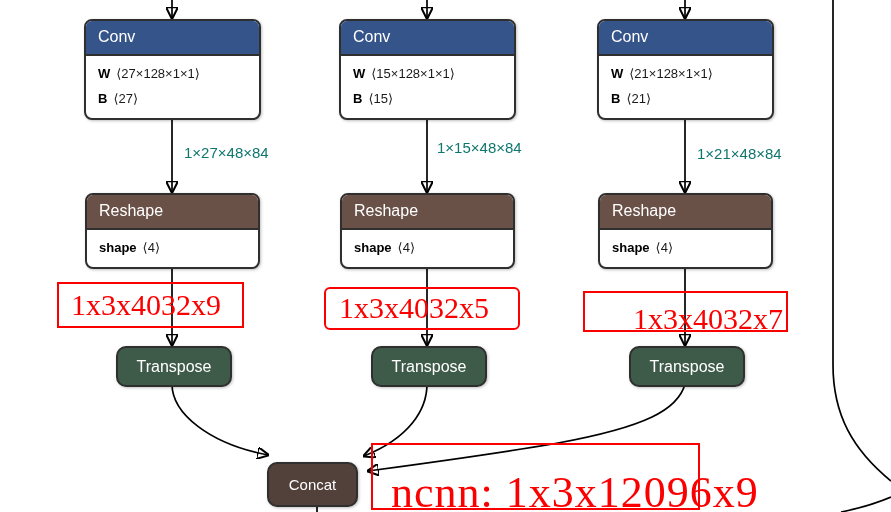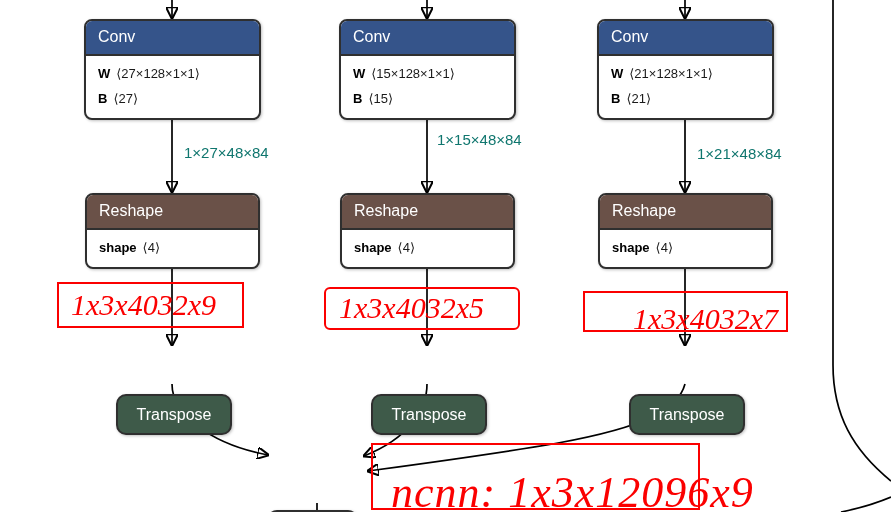--- a/index.html
+++ b/index.html
@@ -23,33 +23,32 @@
   .reshape .node-header { background:var(--reshape-header,#6a5148); }
   .node-body { padding:5px 12px 7px 12px; font-size:13px; color:#1a1a1a; }
   .attr-row { line-height:25px; white-space:nowrap; }
   .attr-key { font-weight:bold; color:#000; margin-right:6px; }
 
   .pill {
     position:absolute; border:2px solid var(--node-border,#2f2f2f);
     border-radius:10px; color:#fff; font-size:16px;
     display:flex; align-items:center; justify-content:center;
     box-shadow:1px 1px 3px rgba(0,0,0,0.25);
-    margin-top:48px;
   }
   .transpose { background:var(--transpose-bg,#3e5a49); width:112px; height:37px; }
   .concat    { background:var(--concat-bg,#52413a);   width:87px;  height:41px; font-size:15px; }
 
   .edge-label { position:absolute; font-size:15px; color:#0f766e; white-space:nowrap; }
 
   .red-box {
     position:absolute; border:2px solid var(--annotation-red,#fb0000);
     color:var(--annotation-red,#fb0000);
     font-family:"Liberation Serif", serif;
   }
-  .red-box .ann-text { position:absolute; white-space:nowrap; font-size:30px;font-style:italic; }
+  .red-box .ann-text { position:absolute; white-space:nowrap; font-size:30px; }
   #annotation-box-1 { left:57px;  top:282px; width:183px; height:42px; }
   #annotation-box-1 .ann-text { left:12px; top:4px; }
   #annotation-box-2 { left:324px; top:287px; width:192px; height:39px;border-radius:6px; }
   #annotation-box-2 .ann-text { left:13px; top:2px; }
   #annotation-box-3 { left:583px; top:291px; width:201px; height:37px; }
   #annotation-box-3 .ann-text { left:48px; top:9px; }
   #annotation-box-concat { left:371px; top:443px; width:325px; height:63px; }
   #annotation-box-concat .ann-text { left:18px; top:22px; font-size:44px; letter-spacing:1px; }
 </style>
 </head>
@@ -111,21 +110,21 @@
     <div class="node-header">Conv</div>
     <div class="node-body">
       <div class="attr-row">
         <span class="attr-key">W</span><span>⟨15×128×1×1⟩</span>
       </div>
       <div class="attr-row">
         <span class="attr-key">B</span><span>⟨15⟩</span>
       </div>
     </div>
   </div>
-  <div class="edge-label" style="left:437px; top:131px;">1×15×48×84</div>
+  <div class="edge-label" style="left:437px; top:139px;">1×15×48×84</div>
   <div class="node reshape" style="left:340px; top:193px; width:171px;">
     <div class="node-header">Reshape</div>
     <div class="node-body">
       <div class="attr-row">
         <span class="attr-key">shape</span><span>⟨4⟩</span>
       </div>
     </div>
   </div>
   <div class="red-box" id="annotation-box-2">
     <span class="ann-text">1x3x4032x5</span>

